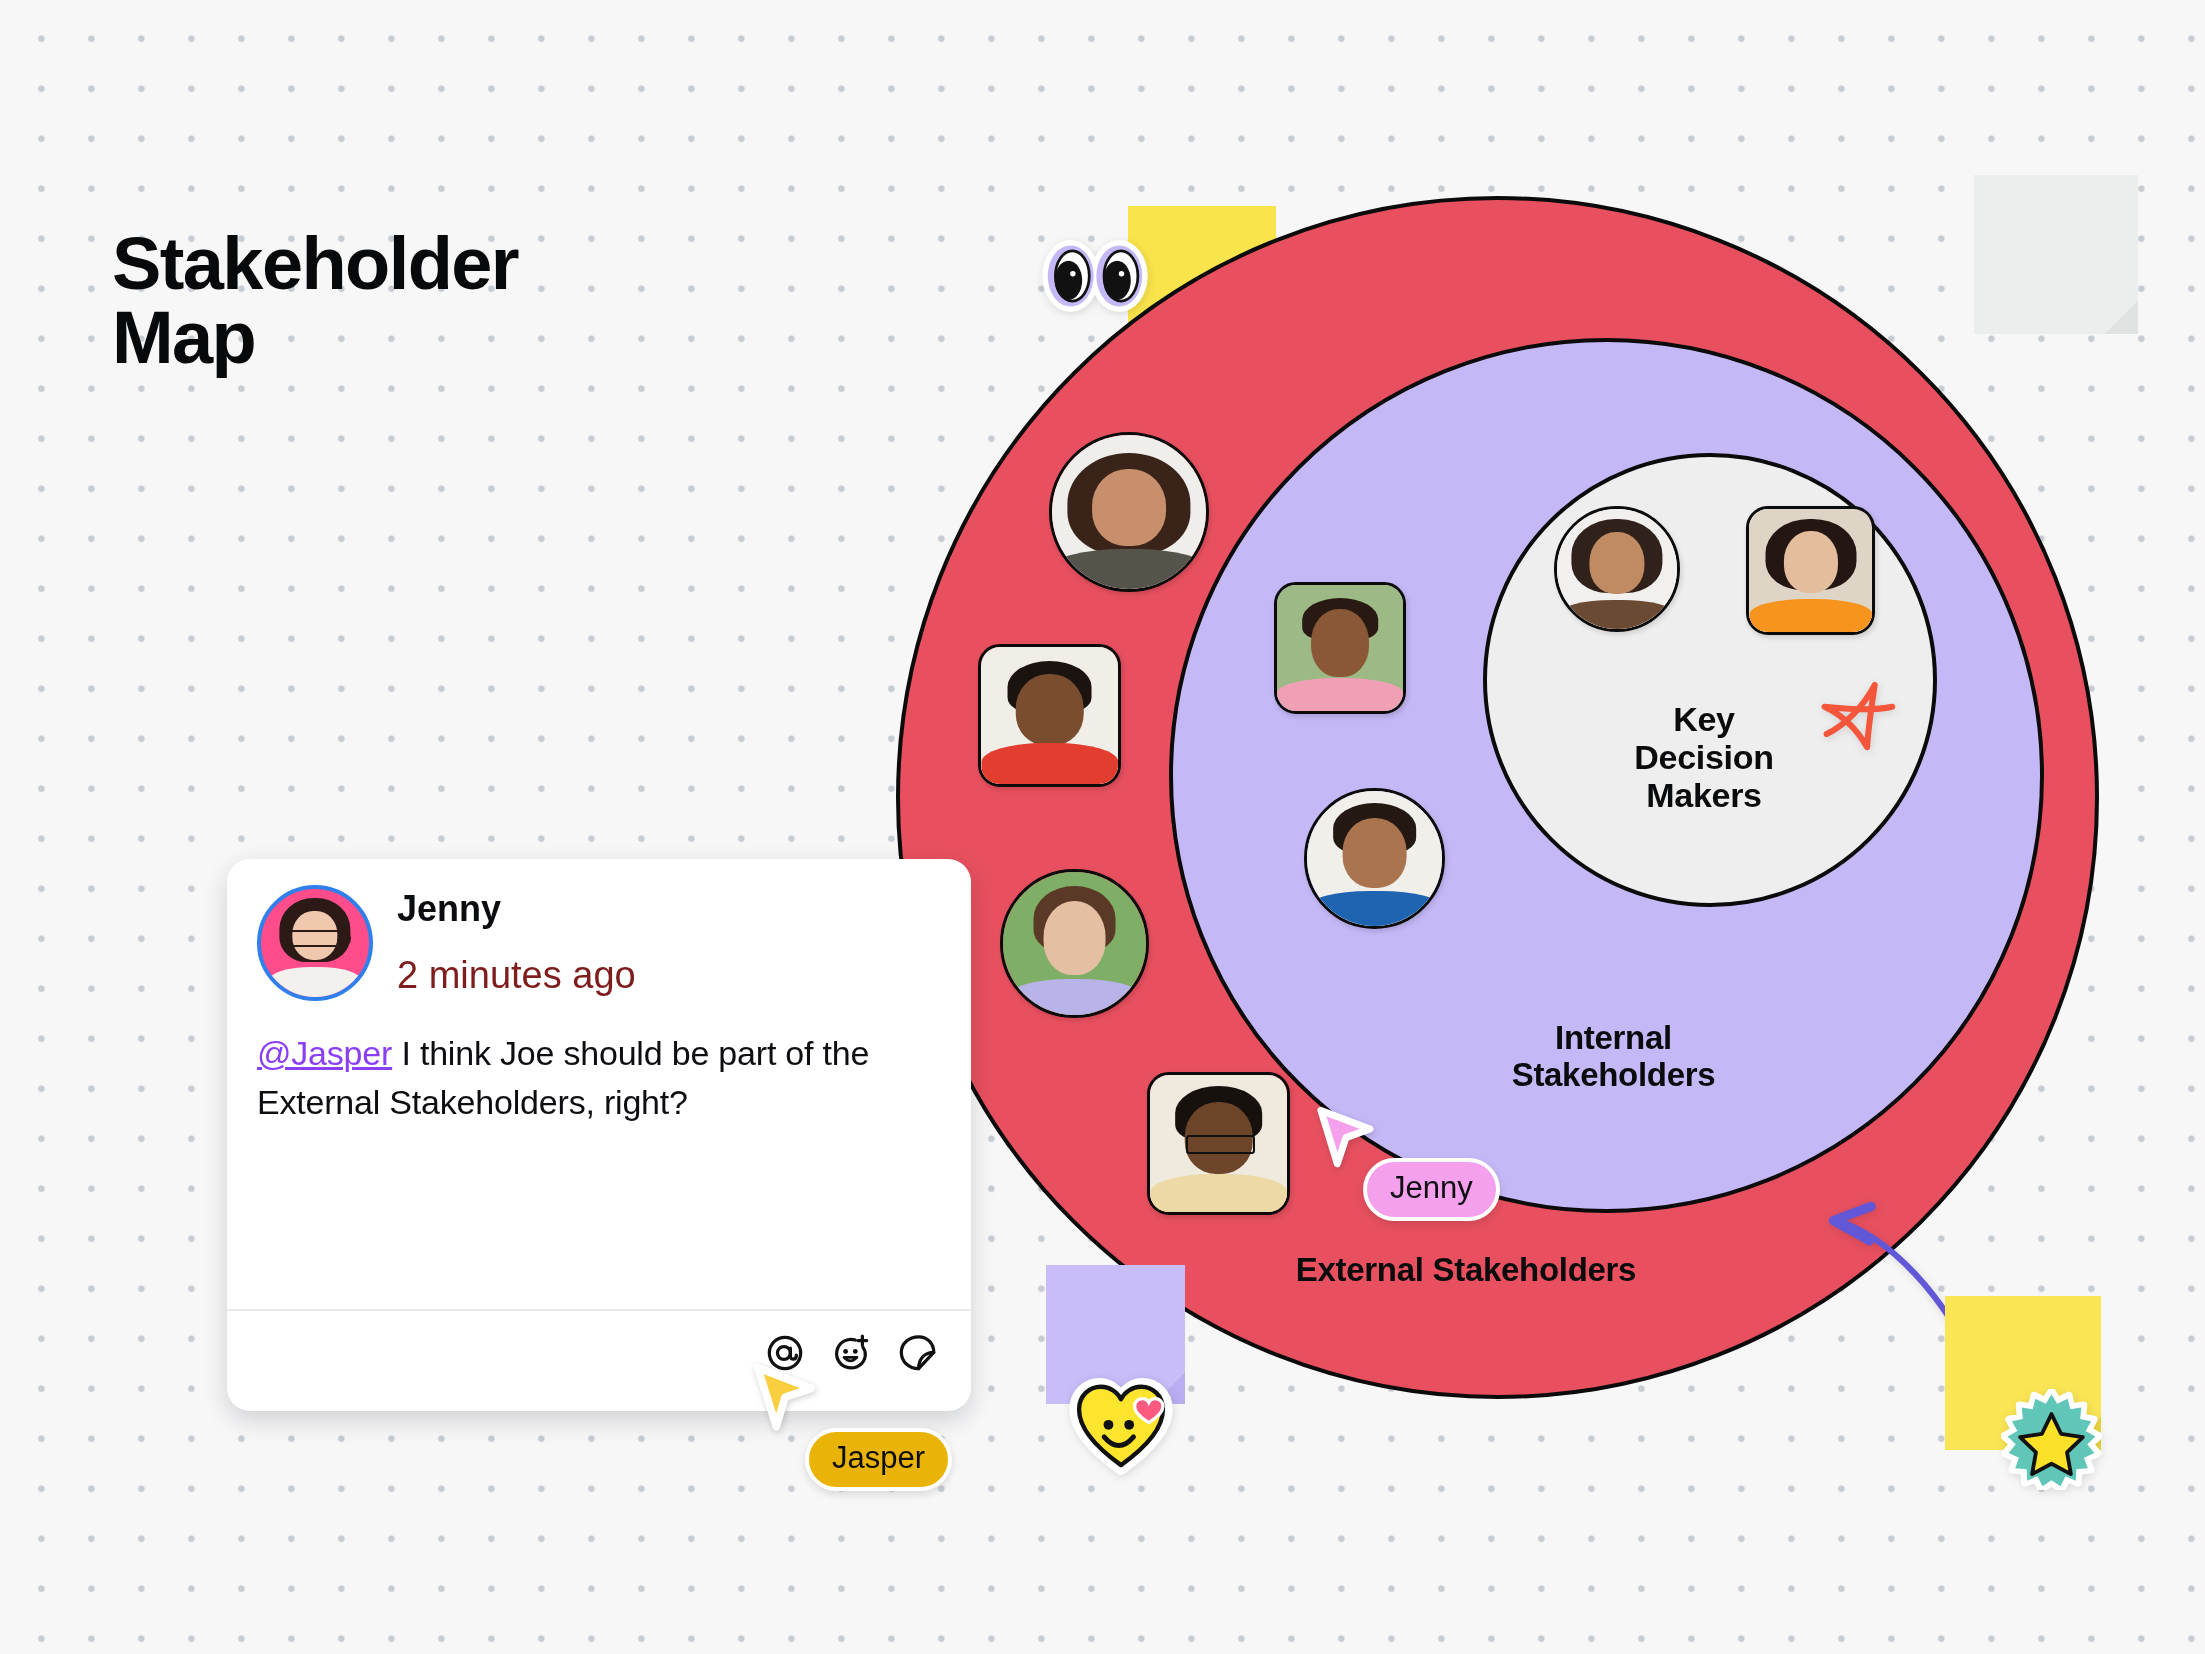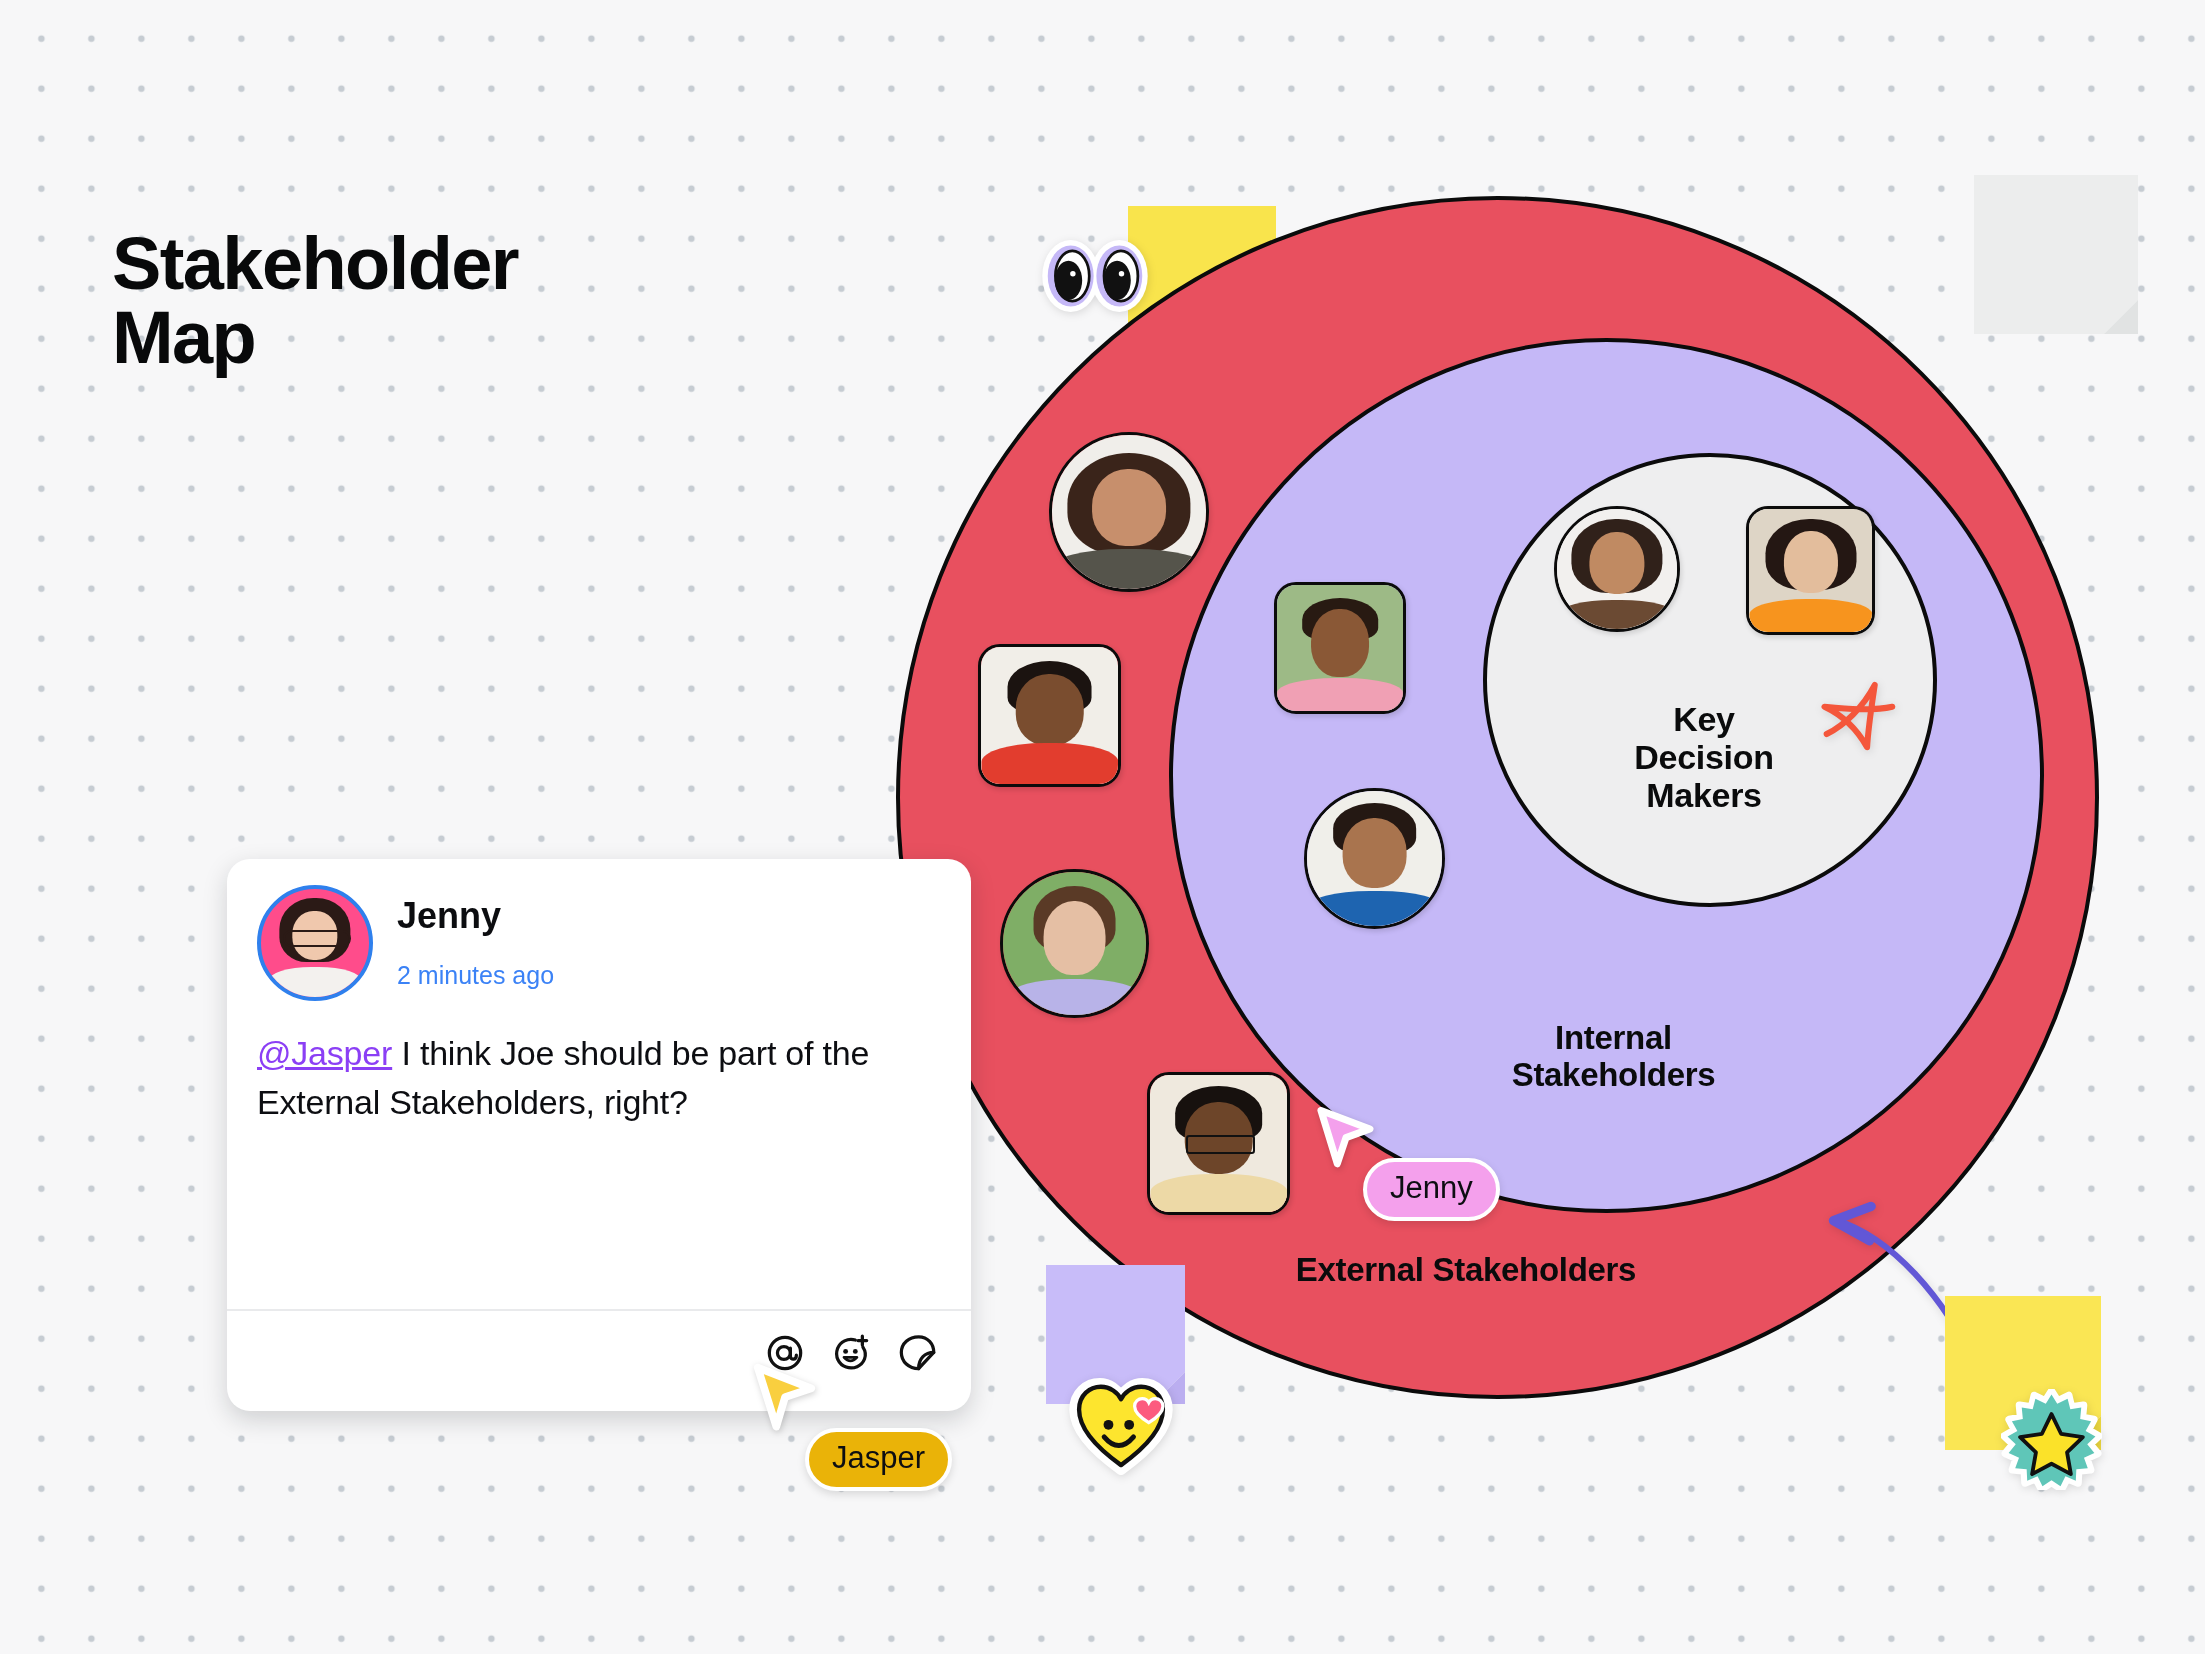--- a/index.html
+++ b/index.html
@@ -79,21 +79,21 @@
     background:#fff;border-radius:23px;box-shadow:0 8.8px 24px rgba(20,22,30,.17);
     overflow:hidden;
   }
   .card-head{display:flex;align-items:center;padding:26px 0 0 30px;}
   .avatar-jenny{
     width:116px;height:116px;border-radius:50%;border:4.9px solid #2f80ed;
     background:#ff4c8b;overflow:hidden;position:relative;box-sizing:border-box;flex:0 0 auto;
   }
   .card-meta{margin-left:24px;}
   .card-name{font-size:36px;font-weight:bold;color:#0c0d10;line-height:1.1;}
-  .card-time{font-size:25px;color:#3b82f6;margin-top:25px;}
+  .card-time{font-size:38px;color:#7f1d1d;margin-top:25px;}
   .card-text{
     padding:28.4px 33px 0 30px;font-size:34px;line-height:1.42;color:#0d0e12;letter-spacing:-0.2px;
   }
   .mention{color:#8b3ff5;text-decoration:underline;}
   .card-divider{position:absolute;left:0;right:0;top:450px;height:1.6px;background:#e9eaec;}
   .card-actions{
     position:absolute;right:34px;top:474px;display:flex;gap:26px;align-items:center;
   }
   .card-actions svg{display:block;}
 

